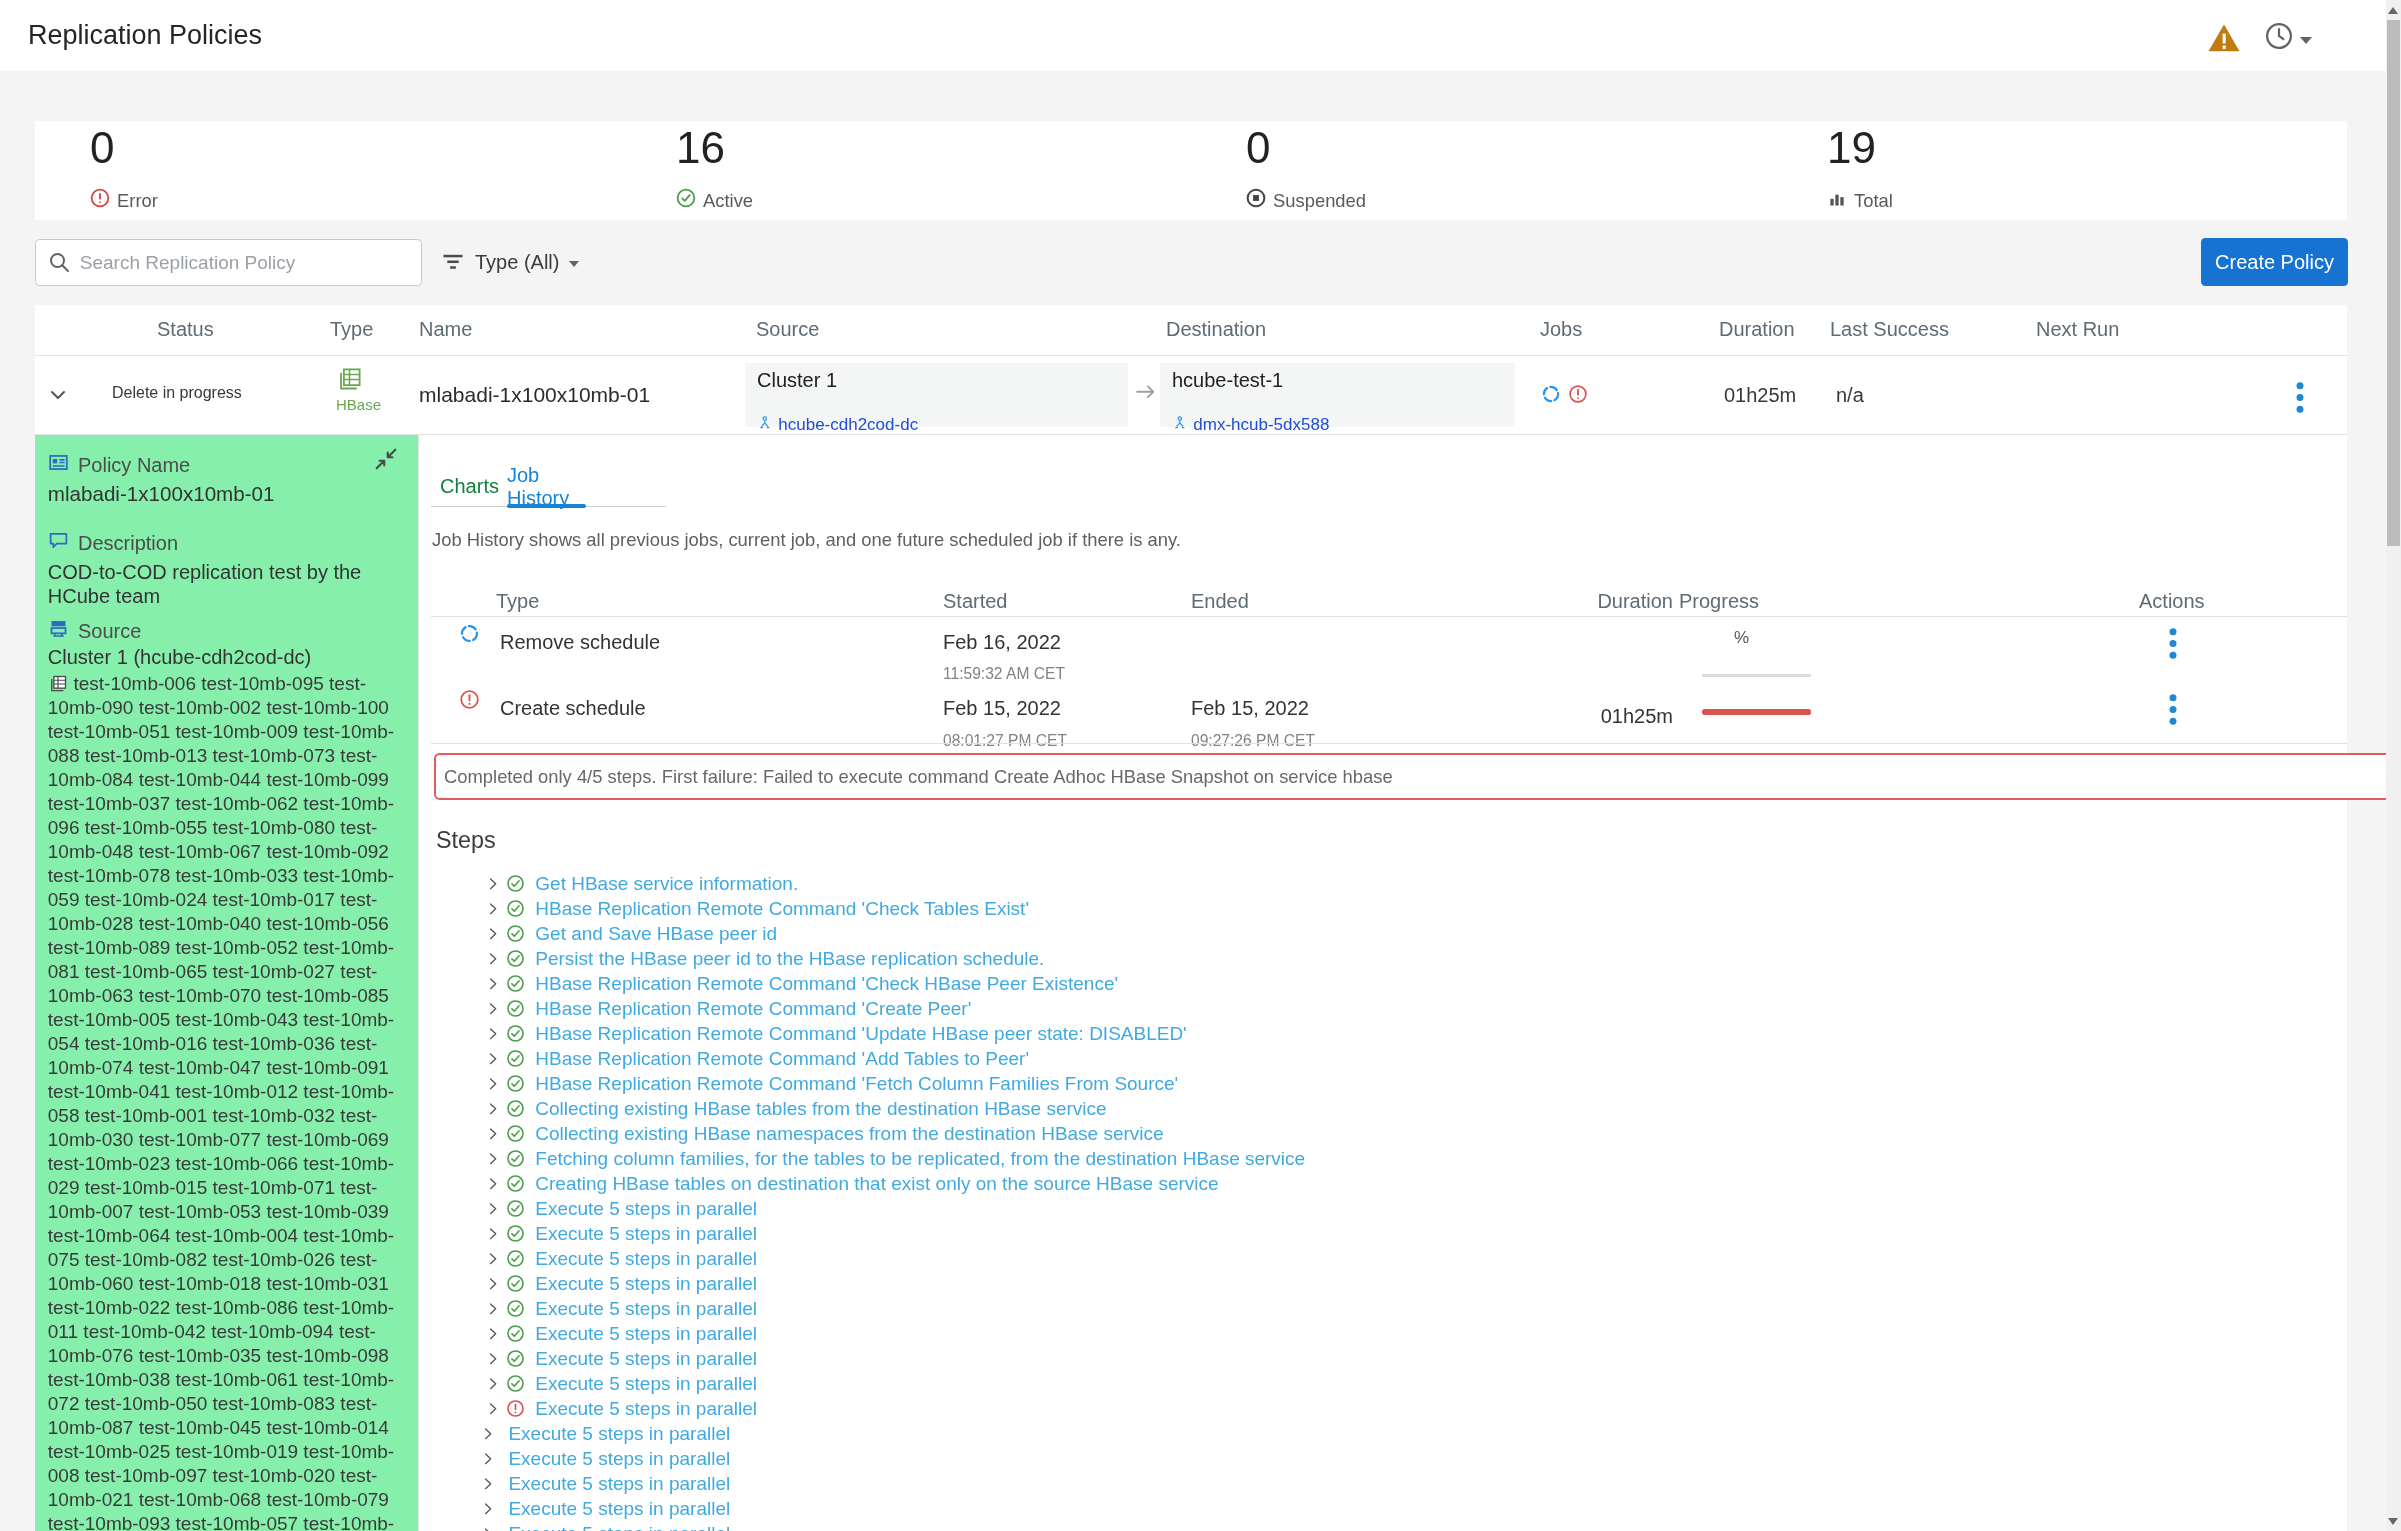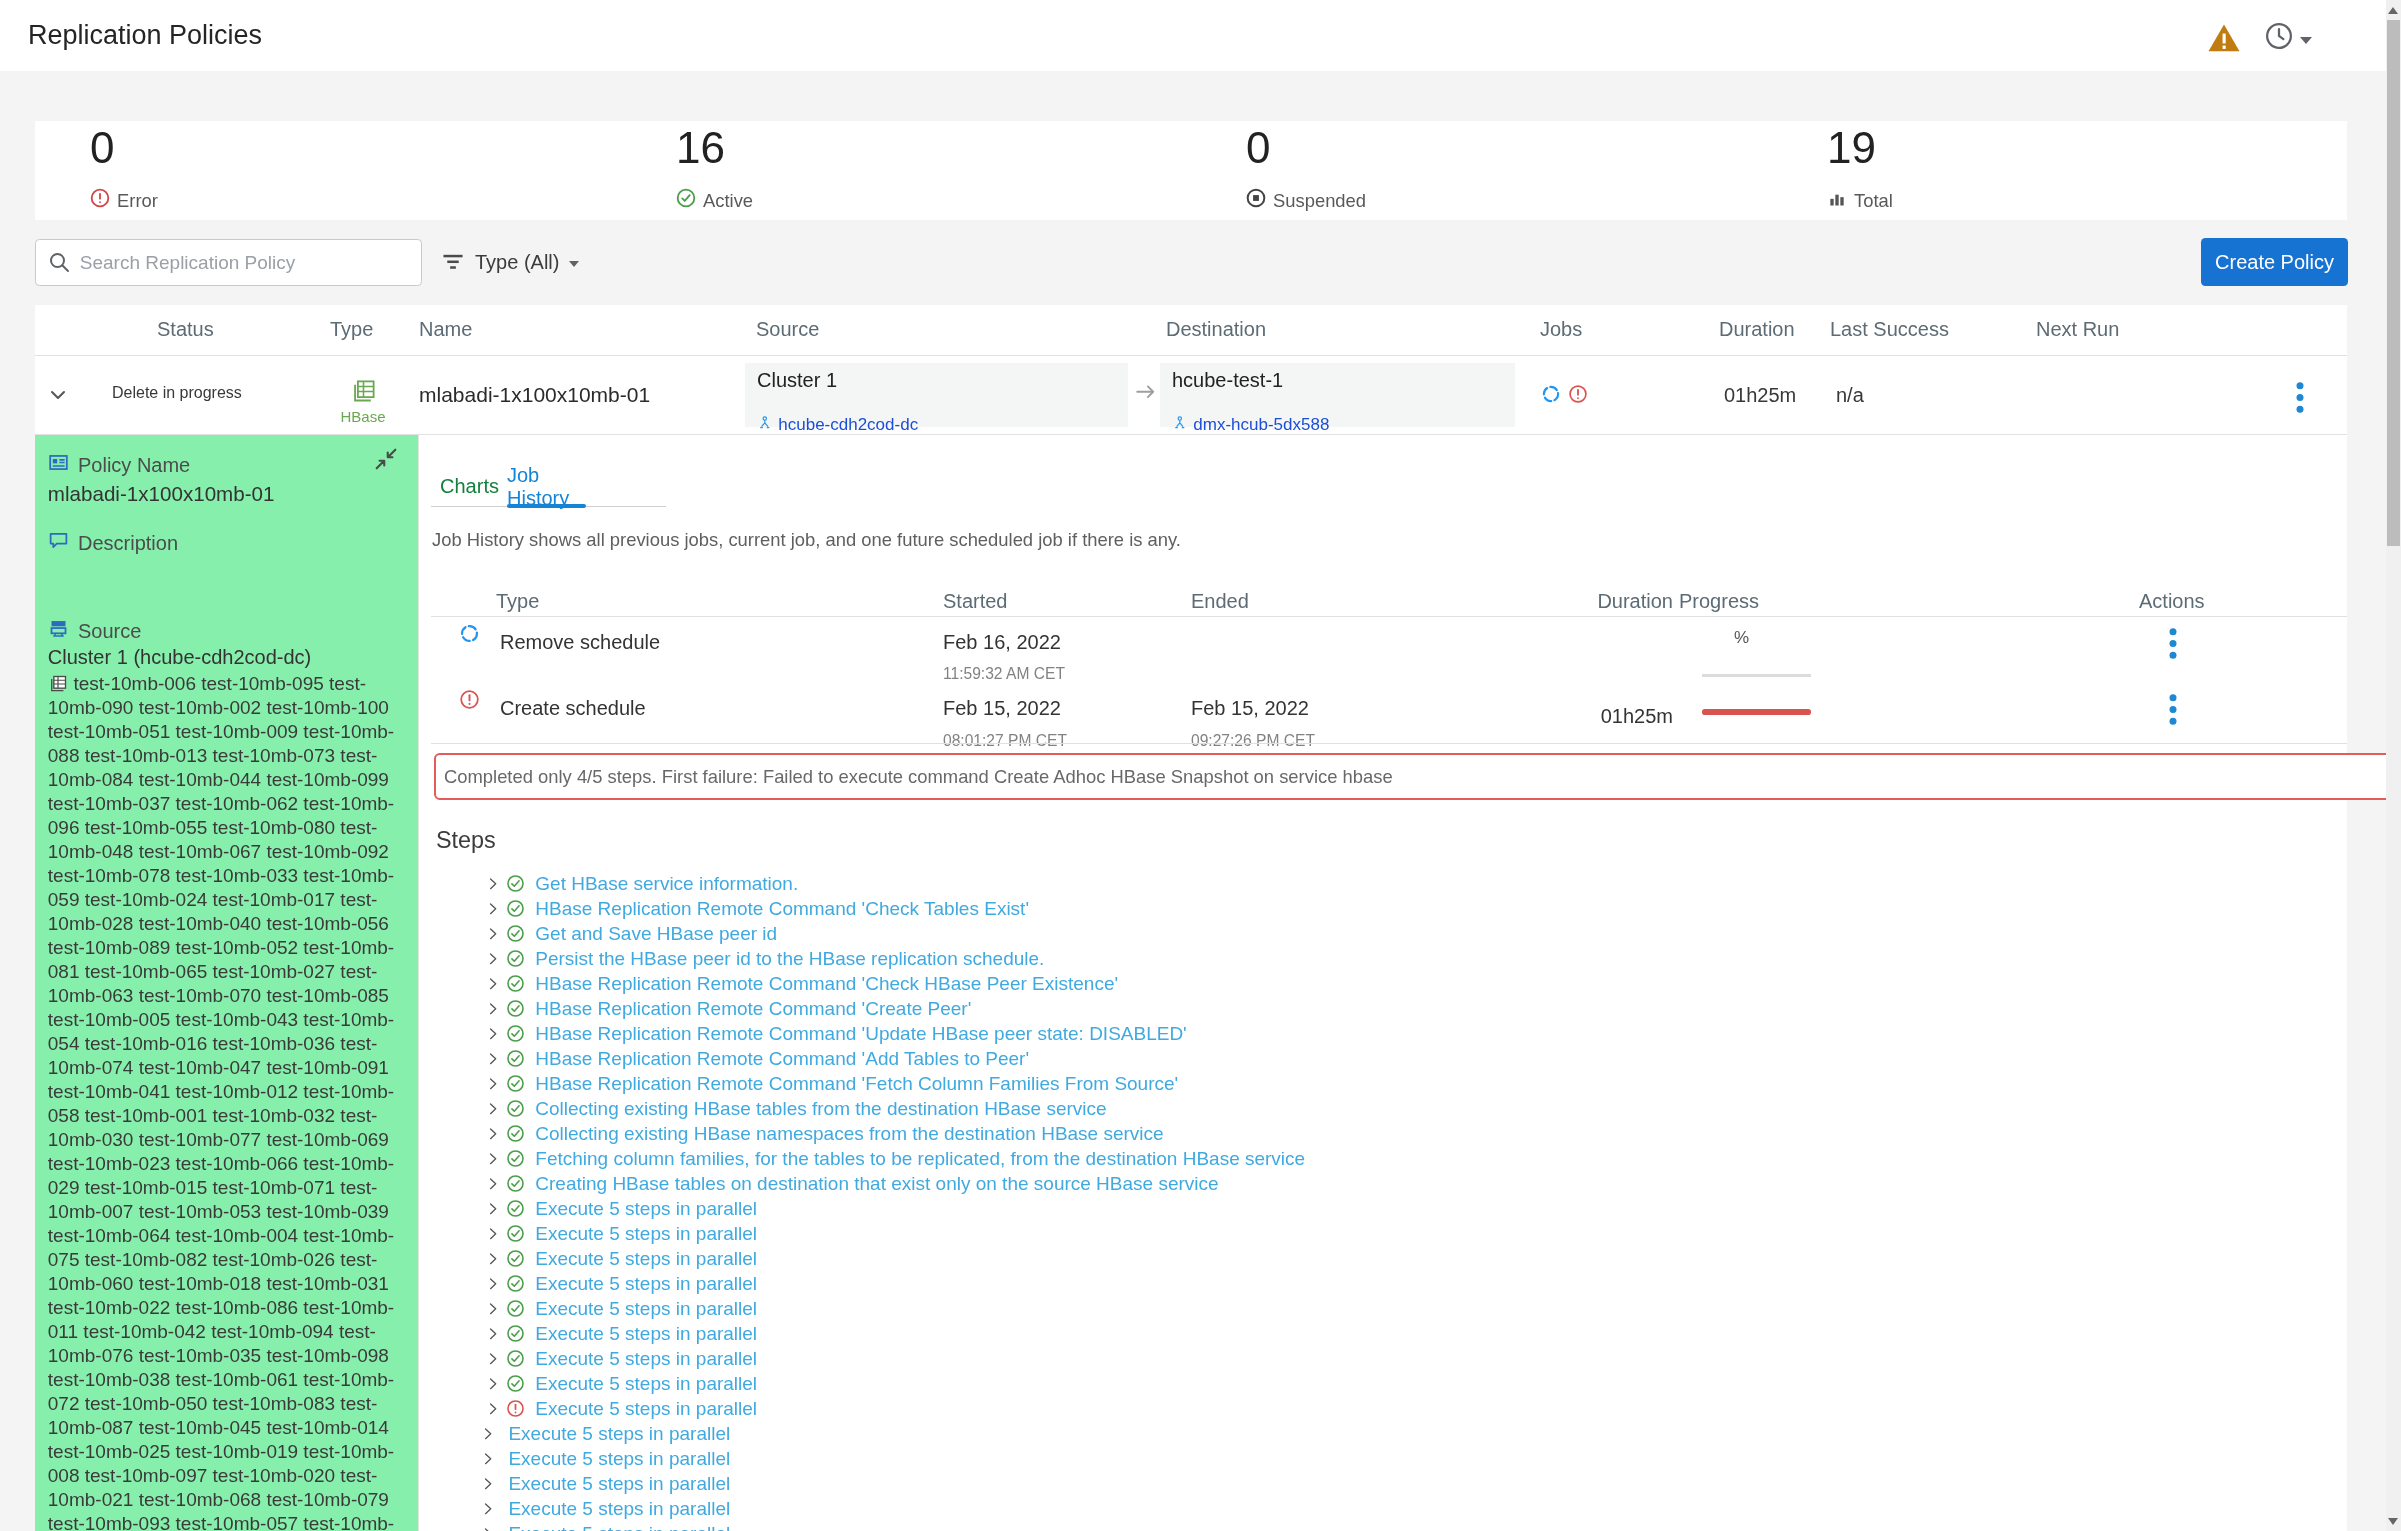--- a/index.html
+++ b/index.html
@@ -35,21 +35,21 @@
 
   
   .table-card { position:absolute; left:35px; top:305px; width:2312px; height:1227px; background:#fff; }
   .pcol { position:absolute; top:12.8px; font-size:20px; color:#5d6b75; white-space:nowrap; }
   .pcol-0{left:122px}.pcol-1{left:295px}.pcol-2{left:384px}.pcol-3{left:721px}.pcol-4{left:1131px}.pcol-5{left:1505px}.pcol-6{left:1684px}.pcol-7{left:1795px}.pcol-8{left:2001px}
   .pt-head-border { position:absolute; left:0; top:50px; width:2312px; height:1.4px; background:#e2e2e2; }
   .pt-row-border { position:absolute; left:0; top:129px; width:2312px; height:1.4px; background:#e2e2e2; }
 
   .expander { position:absolute; left:11.3px; top:78px; width:24px; height:24px; cursor:pointer; }
   .row-status { position:absolute; left:77px; top:79px; font-size:16px; color:#383838; }
-  .hbase-block { position:absolute; left:301px; top:73px; width:54px; text-align:center; }
+  .hbase-block { position:absolute; left:301px; top:61px; width:54px; text-align:left; }
   .hbase-block .hb-label { font-size:15px; color:#6aa84f; display:block; margin-top:1.4px; }
   .row-name { position:absolute; left:384px; top:78px; font-size:21px; color:#2b2b2b; }
   .chip { position:absolute; top:58px; height:64px; background:#f4f5f5; padding:5.7px 0 0 12px; }
   .chip-src { left:710px; width:383px; }
   .chip-dst { left:1125px; width:355px; }
   .chip .chip-title { font-size:20px; color:#222; display:block; }
   .chip .chip-sub { display:flex; align-items:center; gap:5.7px; margin-top:23px; font-size:17px; color:#1d4ed8; }
   .row-arrow { position:absolute; left:1098px; top:74px; }
   .jobs-cell { position:absolute; left:1506px; top:79px; display:flex; gap:7px; align-items:center; }
   .row-duration { position:absolute; left:1689px; top:79px; font-size:20px; color:#383838; }
@@ -310,20 +310,21 @@
       <span>Policy Name</span>
     </div>
     <div class="dp-val dp-policy-val">mlabadi-1x100x10mb-01</div>
 
     <div class="dp-label dp-desc-label">
       <span><svg width="21" height="21" viewBox="0 0 24 24">
             <path d="M3 4.5h18v11H10l-4 4v-4H3z" fill="none" stroke="#2e6bc0" stroke-width="2" stroke-linejoin="round"></path>
           </svg></span>
       <span>Description</span>
     </div>
+    <div class="dp-val dp-desc-val">COD-to-COD replication test by the HCube team</div>
 
     <div class="dp-label dp-src-label">
       <span><svg width="21" height="21" viewBox="0 0 24 24">
             <rect x="4" y="3.5" width="16" height="6" fill="#2e6bc0"></rect>
             <rect x="4" y="11.5" width="16" height="6" fill="none" stroke="#2e6bc0" stroke-width="2"></rect>
             <path d="M8 17.5v3M16 17.5v3M6 20.5h12" stroke="#2e6bc0" stroke-width="1.8"></path>
           </svg></span>
       <span>Source</span>
     </div>
     <div class="dp-val dp-src-cluster">Cluster 1 (hcube-cdh2cod-dc)</div>

